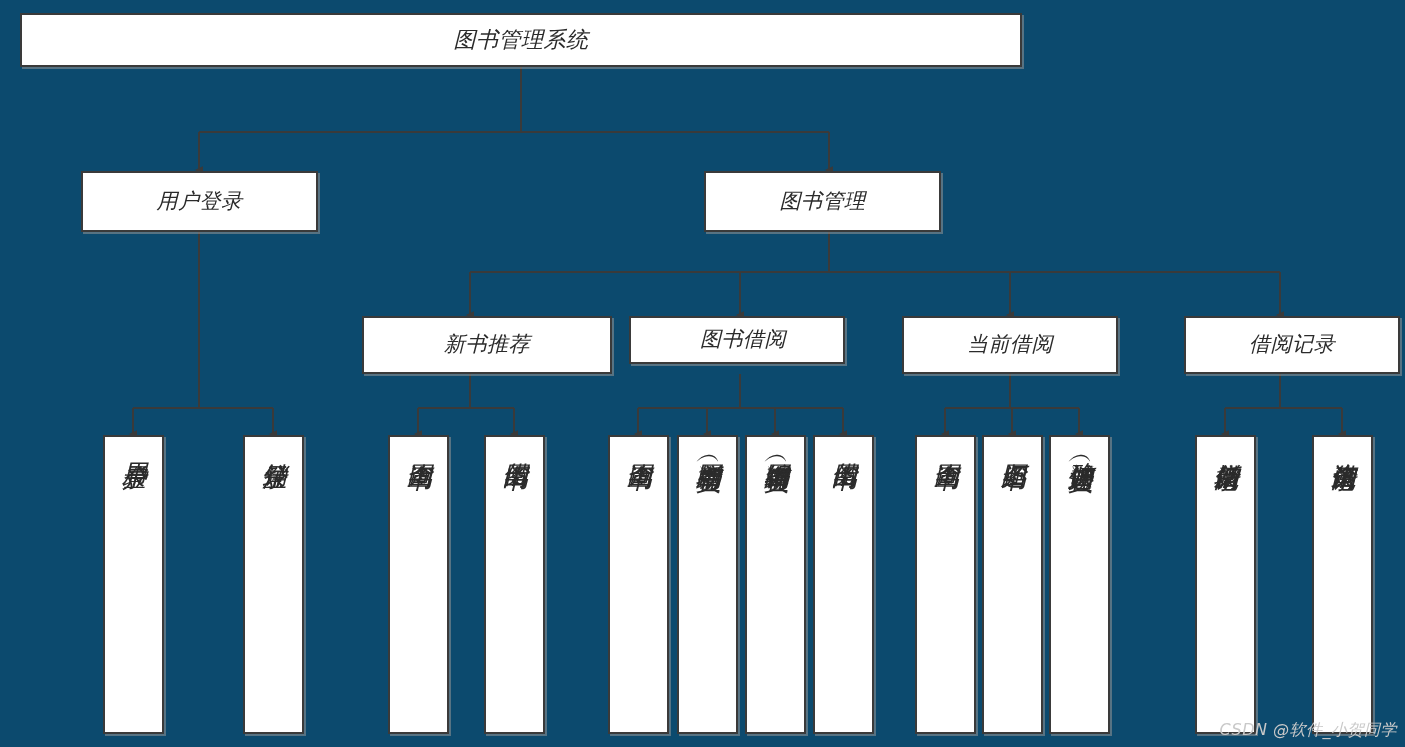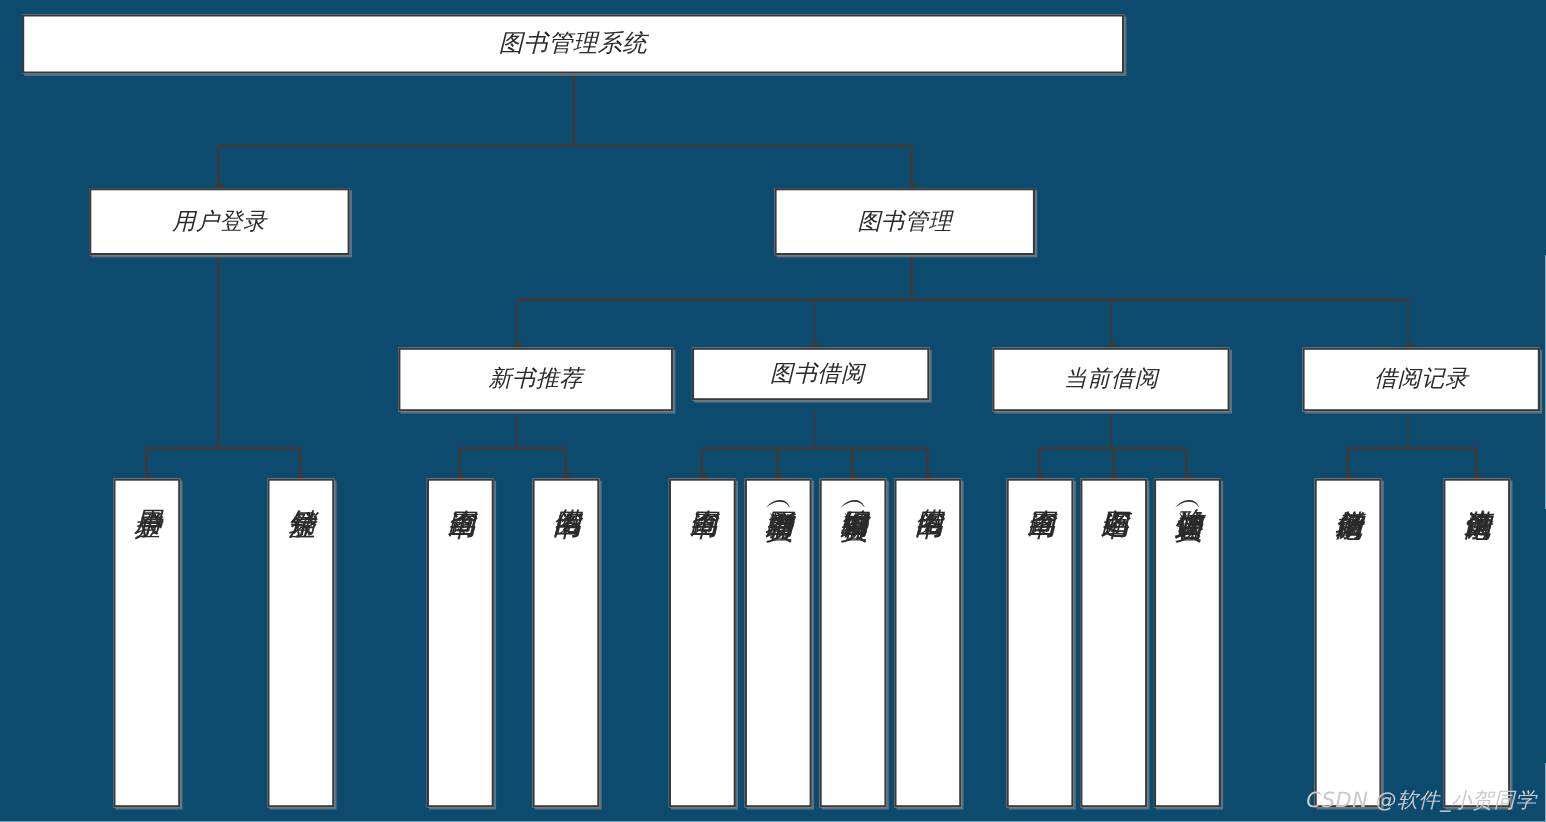--- a/index.html
+++ b/index.html
@@ -65,21 +65,21 @@
     font-size: 25px;
     line-height: 1.06;
     letter-spacing: 1px;
     white-space: nowrap;
     max-height: 100%;
   }
   
   .watermark {
     position: absolute;
     color: #c9c9c9;
-    font-size: 19px;
+    font-size: 16px;
     letter-spacing: 0.5px;
     white-space: nowrap;
     pointer-events: none;
     user-select: none;
   }
 </style>
 </head>
 <body>
 
 <div id="diagram-root">

